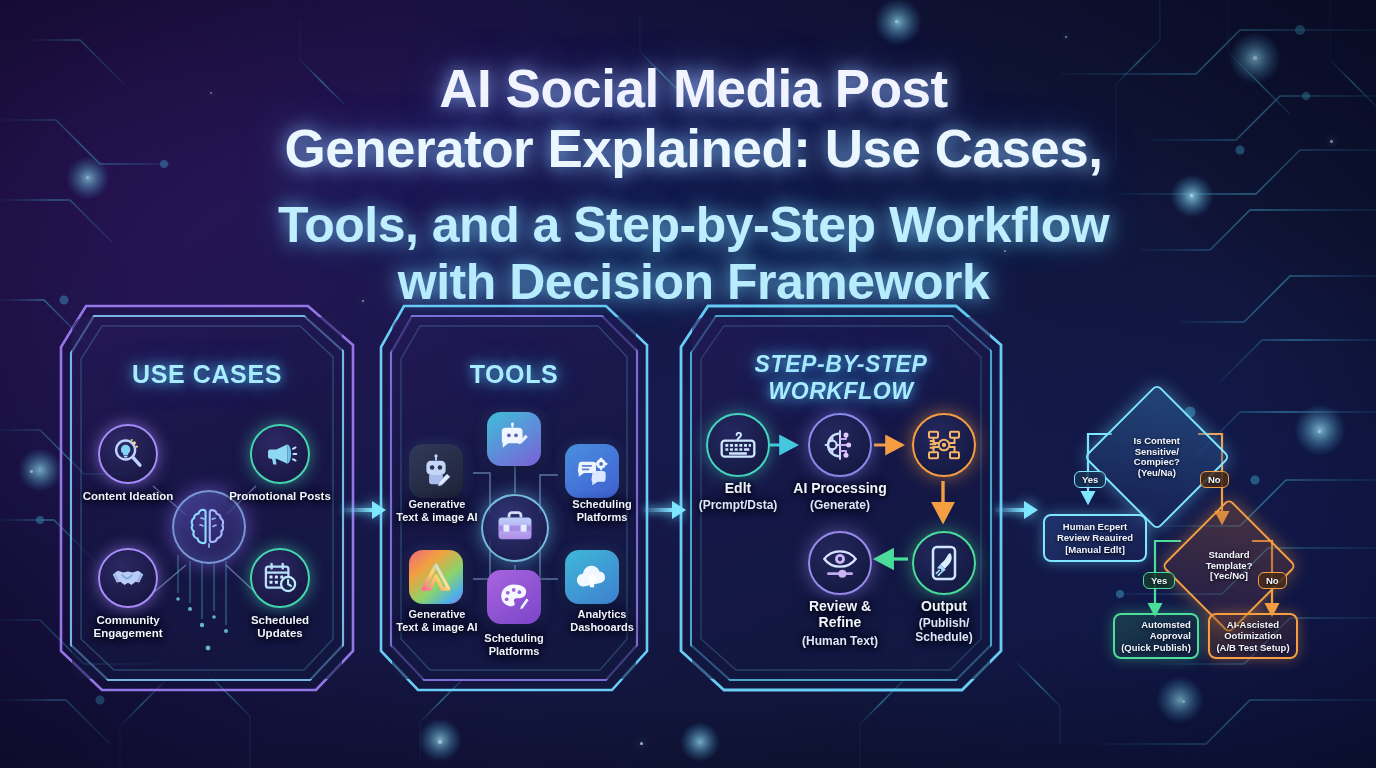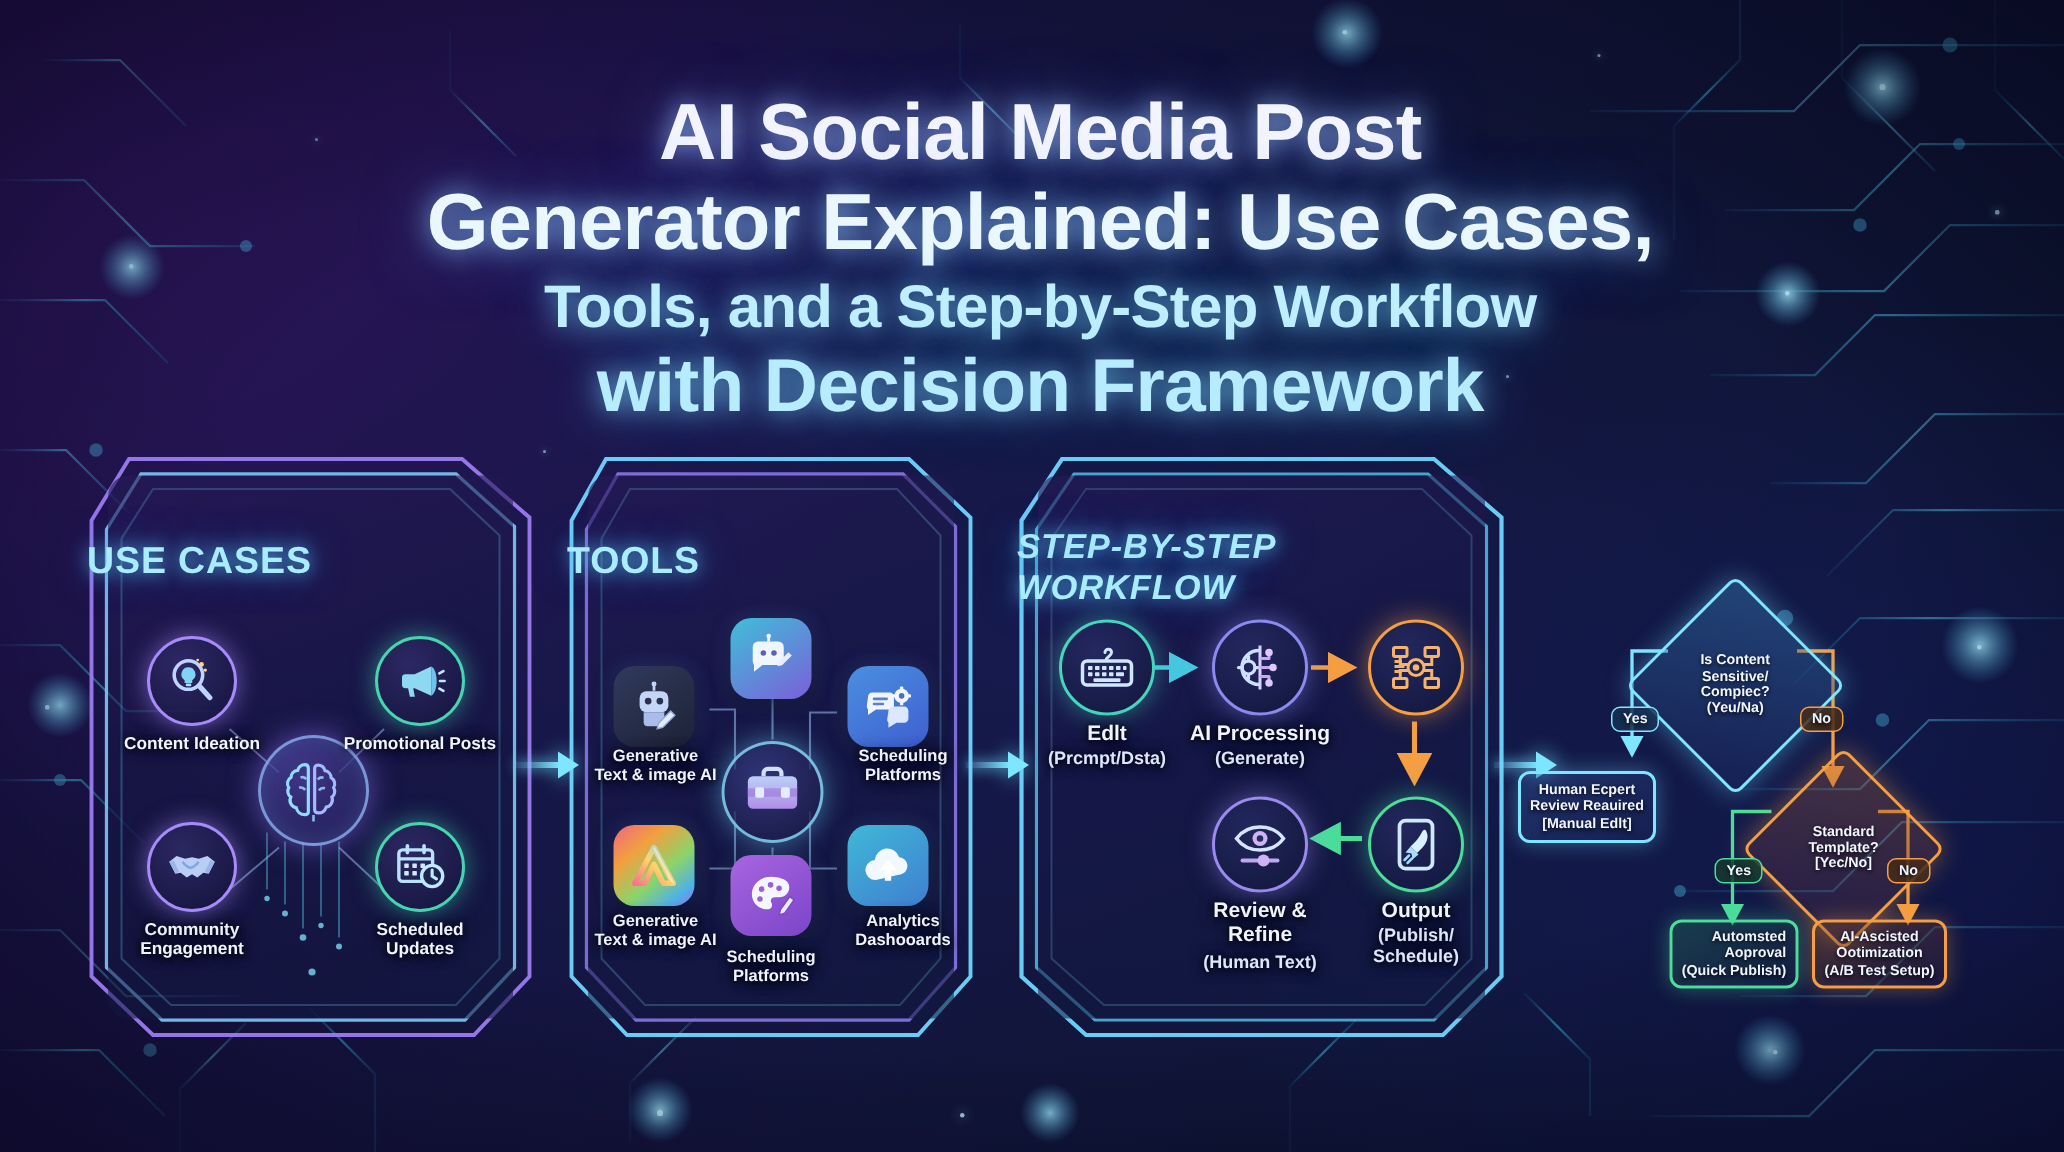--- a/index.html
+++ b/index.html
@@ -32,38 +32,38 @@
     position:absolute; left:0; top:62px; width:1376px; text-align:center;
     z-index:6;
   }
   .title-line {
     font-weight:bold; letter-spacing:-.5px; line-height:1.0;
     font-size:53px;
     padding-left:11px;
   }
   .tl1 { color:#f2f5ff; text-shadow:0 0 18px rgba(150,190,255,.85), 0 0 42px rgba(110,150,255,.5); }
   .tl2 { color:#eaf7ff; margin-top:7px; text-shadow:0 0 18px rgba(140,200,255,.85), 0 0 44px rgba(100,170,255,.5); }
-  .tl3 { color:#bfeeff; margin-top:10px; font-size:40px; text-shadow:0 0 18px rgba(120,215,255,.8), 0 0 42px rgba(70,180,255,.48); }
+  .tl3 { color:#bfeeff; margin-top:25px; font-size:50px; text-shadow:0 0 18px rgba(120,215,255,.8), 0 0 42px rgba(70,180,255,.48); }
   .tl4 { color:#b7ecff; margin-top:7px; font-size:50px; text-shadow:0 0 18px rgba(120,215,255,.8), 0 0 42px rgba(70,180,255,.48); }
 
   
   .panel { position:absolute; top:303px; height:390px; z-index:5; }
   .p1 { left:58px;   width:298px; }
   .p2 { left:378px;  width:272px; }
   .p3 { left:678px;  width:326px; }
   .p4 { left:1026px; width:292px; }
 
   .panel-frame { position:absolute; inset:0; }
   .panel-body {
     position:absolute; left:14px; right:14px; top:14px; bottom:14px;
     border-radius:14px;
     background:linear-gradient(160deg, rgba(38,26,88,.62) 0%, rgba(22,22,68,.52) 45%, rgba(16,24,62,.58) 100%);
   }
   .panel-title {
-    position:absolute; left:0; right:0; 
+    position:absolute; left:0; right:0; text-align:center;
     font-weight:bold; color:#a9ecff; letter-spacing:.6px;
     text-shadow:0 0 12px rgba(90,210,255,.85), 0 0 26px rgba(60,170,255,.5);
   }
   .pt-1 { top:57px; font-size:25px; }
   .pt-2 { top:57px; font-size:25px; }
   .pt-3 { top:48px; font-size:23px; line-height:1.18;font-style:italic; }
   .pt-4 { top:44px; font-size:23px; line-height:1.18; }
 
   
   .connector { position:absolute; z-index:6; height:12px; }
@@ -660,21 +660,21 @@
   </div>
 
   <div class="diamond" style="left:1181px;top:518px;width:96px;height:96px;
        background:linear-gradient(145deg, rgba(190,110,50,.3), rgba(50,32,72,.5));
        border:2.2px solid #f59e42; border-radius:6px; box-shadow:0 0 18px rgba(245,158,66,.45);">
     <div class="diamond-inner" style="white-space:pre-line;width:80px;">Standard
 Template?
 [Yec/No]</div>
   </div>
 
-  <div class="dbox" style="left:1012px;top:514px;width:92px;height:48px;
+  <div class="dbox" style="left:1043px;top:514px;width:104px;height:48px;
        background:linear-gradient(150deg, rgba(50,90,160,.42), rgba(26,34,86,.55));
        border:2px solid #7fe6ff; box-shadow:0 0 14px rgba(110,220,255,.4);">
     <span style="white-space:pre-line;">Human Ecpert
 Review Reauired
 [Manual Edlt]</span>
   </div>
 
   <div class="dbox" style="left:1113px;top:613px;width:86px;height:46px;
        background:linear-gradient(150deg, rgba(40,120,90,.38), rgba(22,38,72,.55));
        border:2px solid #4ade9a; box-shadow:0 0 14px rgba(74,222,154,.4);">

